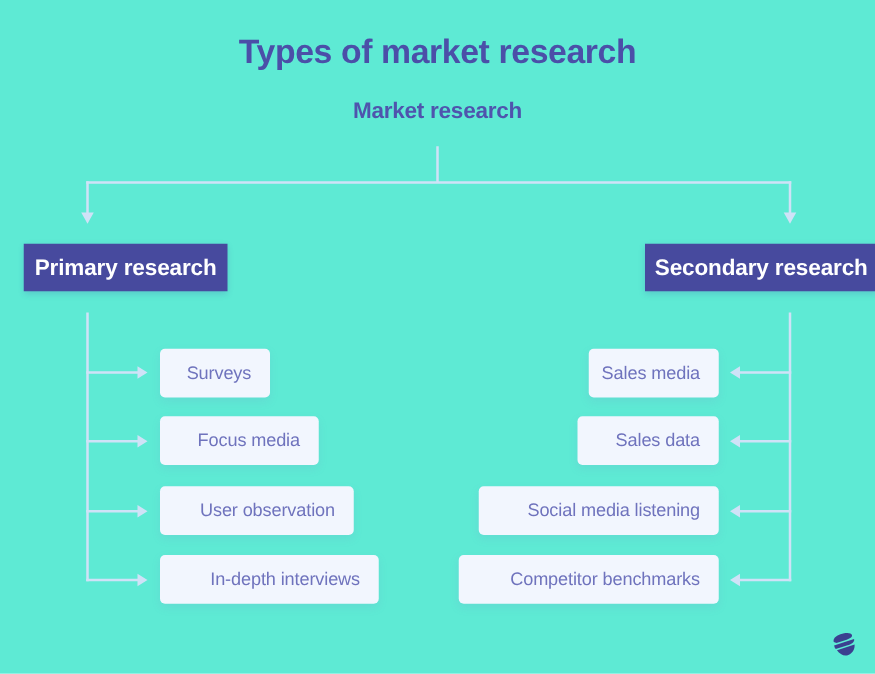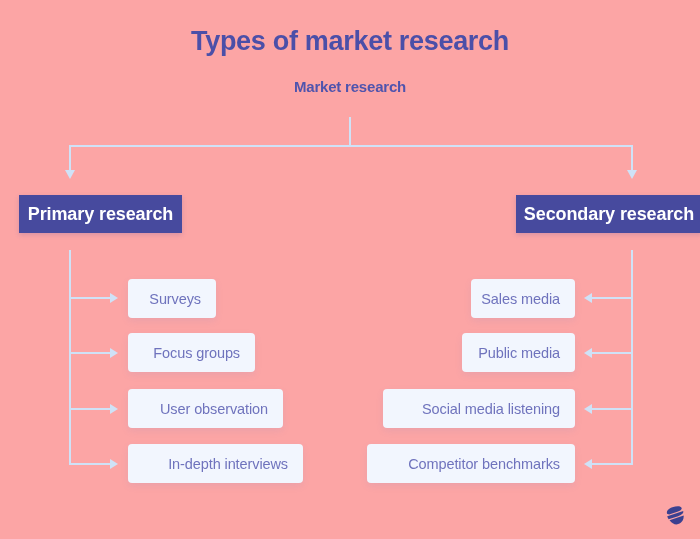--- a/index.html
+++ b/index.html
@@ -11,42 +11,42 @@
     width: 700px;
     height: 539px;
     background: #ffffff;
     font-family: "Liberation Sans", sans-serif;
     overflow: hidden;
   }
   .canvas {
     position: relative;
     width: 700px;
     height: 539px;
-    background: #fca5a5;
+    background: #5eead4;
   }
 
   
   .title {
     position: absolute;
     left: 0;
     top: 26px;
     width: 700px;
     text-align: center;
     font-size: 27px;
     font-weight: bold;
     letter-spacing: -0.3px;
     color: #4b4fa8;
   }
   .subtitle {
     position: absolute;
     left: 0;
     top: 78px;
     width: 700px;
     text-align: center;
-    font-size: 15px;
+    font-size: 18px;
     font-weight: bold;
     letter-spacing: -0.2px;
     color: #4f54ad;
   }
 
   
   .branch-box {
     position: absolute;
     height: 38px;
     background: #474a9e;
@@ -155,21 +155,21 @@
   <div class="conn conn-h" style="left:69px; top:408px; width:42px; height:2px;"></div>
   <div class="arrow arrow-right" style="left:110px; top:404px;"></div>
 
   <div class="conn conn-h" style="left:69px; top:463px; width:42px; height:2px;"></div>
   <div class="arrow arrow-right" style="left:110px; top:459px;"></div>
 
   <div class="leaf-box leaf-left" style="left:128px; top:279px; width:88px;">
     <span>Surveys</span>
   </div>
   <div class="leaf-box leaf-left" style="left:128px; top:333px; width:127px;">
-    <span>Focus groups</span>
+    <span>Focus media</span>
   </div>
   <div class="leaf-box leaf-left" style="left:128px; top:389px; width:155px;">
     <span>User observation</span>
   </div>
   <div class="leaf-box leaf-left" style="left:128px; top:444px; width:175px;">
     <span>In-depth interviews</span>
   </div>
 
   <div class="conn conn-v" style="left:631px; top:250px; width:2px; height:215px;"></div>
 
@@ -182,21 +182,21 @@
   <div class="conn conn-h" style="left:591px; top:408px; width:42px; height:2px;"></div>
   <div class="arrow arrow-left" style="left:584px; top:404px;"></div>
 
   <div class="conn conn-h" style="left:591px; top:463px; width:42px; height:2px;"></div>
   <div class="arrow arrow-left" style="left:584px; top:459px;"></div>
 
   <div class="leaf-box leaf-right" style="left:471px; top:279px; width:104px;">
     <span>Sales media</span>
   </div>
   <div class="leaf-box leaf-right" style="left:462px; top:333px; width:113px;">
-    <span>Public media</span>
+    <span>Sales data</span>
   </div>
   <div class="leaf-box leaf-right" style="left:383px; top:389px; width:192px;">
     <span>Social media listening</span>
   </div>
   <div class="leaf-box leaf-right" style="left:367px; top:444px; width:208px;">
     <span>Competitor benchmarks</span>
   </div>
 
   <div class="logo">
     <svg width="26" height="26" viewBox="0 0 26 26" xmlns="http://www.w3.org/2000/svg">

